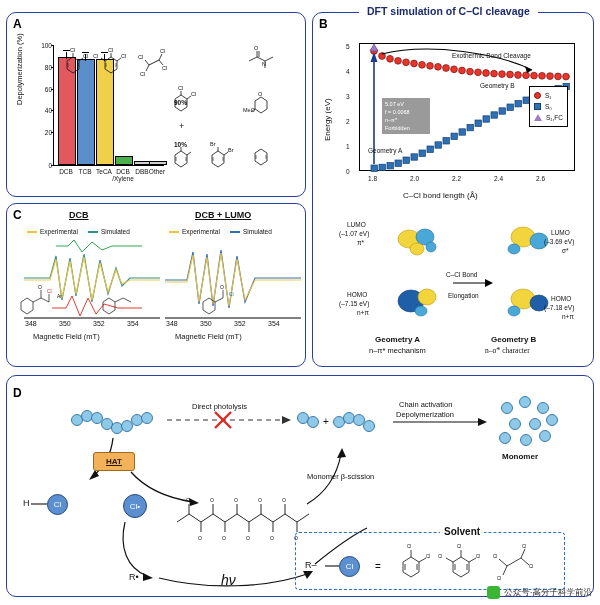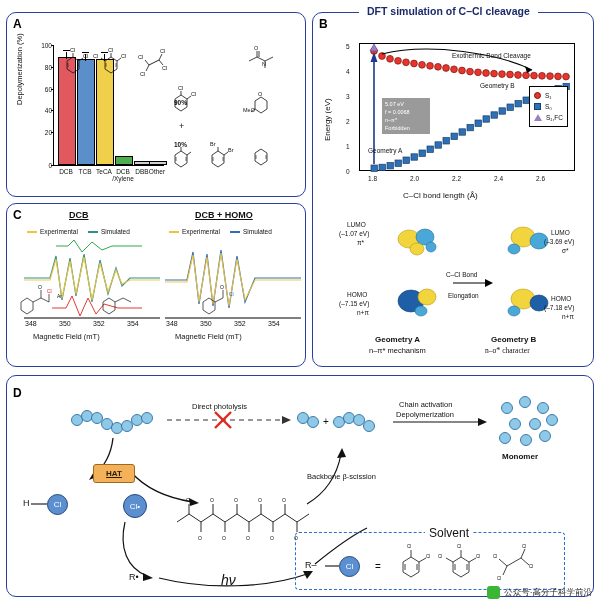--- a/index.html
+++ b/index.html
@@ -348,21 +348,21 @@
   <div style="position:absolute;left:62px;top:322px;font-size:8px;font-weight:bold;">Geometry A</div>
   <div style="position:absolute;left:56px;top:333px;font-size:7.5px;">n–π* mechanism</div>
   <div style="position:absolute;left:178px;top:322px;font-size:8px;font-weight:bold;">Geometry B</div>
   <div style="position:absolute;left:172px;top:333px;font-size:7.5px;font-family:Liberation Serif, serif;">n–σ* character</div>
 </div>
 
 <div class="panel" id="panelC">
   <div class="plabel" style="left:6px;top:4px;">C</div>
 
   <div style="position:absolute;left:62px;top:6px;font-size:9px;font-weight:bold;text-decoration:underline;">DCB</div>
-  <div style="position:absolute;left:188px;top:6px;font-size:9px;font-weight:bold;text-decoration:underline;">DCB + HOMO</div>
+  <div style="position:absolute;left:188px;top:6px;font-size:9px;font-weight:bold;text-decoration:underline;">DCB + LUMO</div>
 
   <div style="position:absolute;left:20px;top:24px;font-size:6.5px;display:flex;gap:10px;align-items:center;">
     <span style="display:flex;align-items:center;gap:3px;">
         <span style="width:10px;height:2px;background:#f0c33c;display:inline-block;"></span>
         <span>Experimental</span>
       </span>
     <span style="display:flex;align-items:center;gap:3px;">
         <span style="width:10px;height:2px;background:#2f8f8f;display:inline-block;"></span>
         <span>Simulated</span>
       </span>
@@ -541,33 +541,33 @@
         <text x="490" y="204">Cl</text>
       <text x="522" y="192">Cl</text>
         <text x="515" y="172">Cl</text>
     </g>
   </svg>
 
   <div class="lbl" style="left:185px;top:26px;">Direct photolysis</div>
   <div class="lbl" style="left:392px;top:24px;">Chain activation</div>
   <div class="lbl" style="left:389px;top:34px;">Depolymerization</div>
   <div class="lblb" style="left:495px;top:76px;">Monomer</div>
-  <div class="lbl" style="left:300px;top:96px;">Backbone β-scission</div>
-
-  <div class="hatbox" style="left:86px;top:88px;width:40px;height:17px;text-decoration:underline;">HAT</div>
+  <div class="lbl" style="left:300px;top:96px;">Monomer β-scission</div>
+
+  <div class="hatbox" style="left:86px;top:76px;width:40px;height:17px;text-decoration:underline;">HAT</div>
 
   <div class="lbl" style="left:16px;top:122px;font-size:9px;">H</div>
   <div class="clcircle" style="left:40px;top:118px;width:21px;height:21px;">Cl</div>
   <div class="clcircle" style="left:116px;top:118px;width:24px;height:24px;">Cl•</div>
   <div class="lbl" style="left:122px;top:196px;font-size:9px;">R•</div>
   <div class="lbl" style="left:214px;top:196px;font-size:14px;font-style:italic;">hν</div>
 
   <div class="lbl" style="left:298px;top:184px;font-size:9px;">R–</div>
   <div class="clcircle" style="left:332px;top:180px;width:21px;height:21px;">Cl</div>
 
   <div class="dashbox" style="left:288px;top:156px;width:268px;height:56px;"></div>
-  <div style="position:absolute;left:418px;top:150px;background:#fff;padding:0 4px;font-size:12px;">Solvent</div>
+  <div style="position:absolute;left:433px;top:150px;background:#fff;padding:0 4px;font-size:10px;font-weight:bold;">Solvent</div>
 </div>
 
 <div class="wechat">
   <span class="wxicon"></span>
   <span>公众号·高分子科学前沿</span>
 </div>
 
 </body></html>

